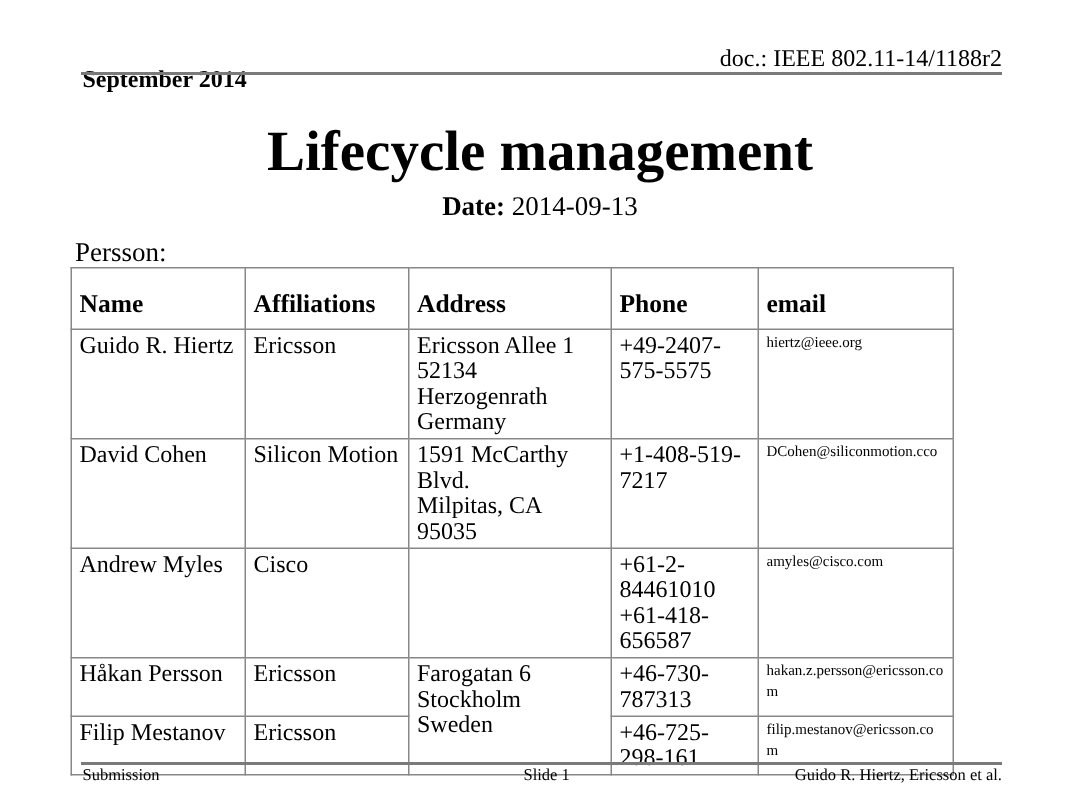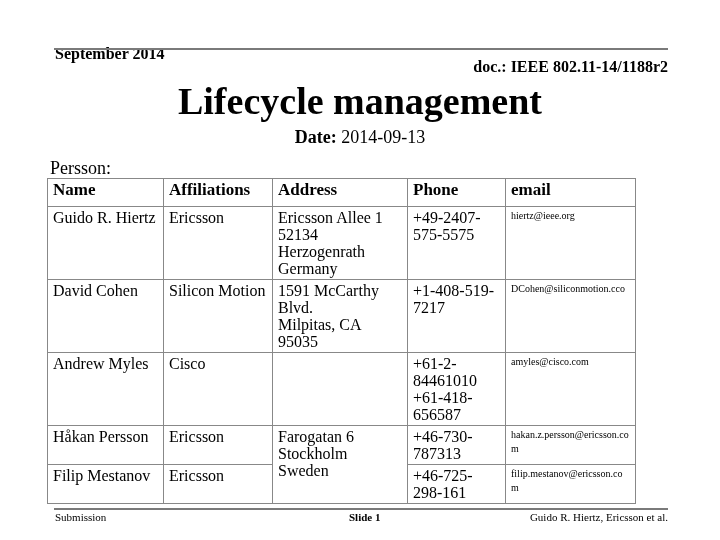--- a/index.html
+++ b/index.html
@@ -1,32 +1,32 @@
 <!DOCTYPE html>
 <html><head>
 <meta charset="utf-8">
 <style>
   html, body { margin:0; padding:0; background:#fff; }
   body { width:720px; height:540px; position:relative; overflow:hidden;
          font-family:"Liberation Serif", serif; color:#000; }
   .hdr-left { position:absolute; left:55px; top:45px; font-size:16px; font-weight:bold; }
-  .hdr-right { position:absolute; right:52px; top:31px; font-size:16px; font-weight:bold;margin-top:27px; }
+  .hdr-right { position:absolute; right:52px; top:31px; font-size:16px; font-weight:normal; }
   .hdr-rule { position:absolute; left:54px; top:48px; width:614px; height:2px; background:#7a7a7a; }
   .title { position:absolute; left:0; width:720px; top:79px; text-align:center; font-size:38px; font-weight:bold; }
   .date { position:absolute; left:0; width:720px; top:127px; text-align:center; font-size:18px; }
   .date b { font-weight:bold; }
   .authors { position:absolute; left:50px; top:158px; font-size:18px; }
   table.auth { position:absolute; left:47px; top:178px; border-collapse:collapse; width:588px; table-layout:fixed; }
   table.auth th, table.auth td { border:1px solid #888; vertical-align:top; padding:2px 5px; text-align:left; }
-  table.auth th { font-size:17px; font-weight:bold; height:24px; padding-top:1px; }
+  table.auth th { font-size:17px; font-weight:bold; height:24px; padding-top:14px; }
   table.auth td { font-size:16px; line-height:17px; }
   table.auth td.email { font-size:10px; line-height:14px; padding-top:2px; }
   .ftr-rule { position:absolute; left:54px; top:508px; width:614px; height:2px; background:#7a7a7a; }
   .ftr-left { position:absolute; left:55px; top:511px; font-size:11px; }
-  .ftr-center { position:absolute; left:349px; top:511px; font-size:11px;font-weight:bold; }
+  .ftr-center { position:absolute; left:349px; top:511px; font-size:11px; }
   .ftr-right { position:absolute; right:52px; top:511px; font-size:11px; }
 </style>
 </head>
 <body>
 
 <div class="hdr-left">September 2014</div>
 <div class="hdr-right">doc.: IEEE 802.11-14/1188r2</div>
 <div class="hdr-rule"></div>
 
 <div class="title">Lifecycle management</div>

